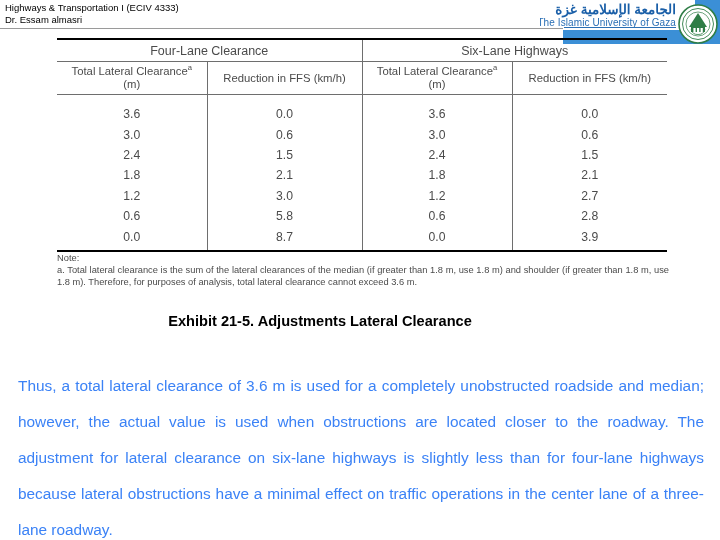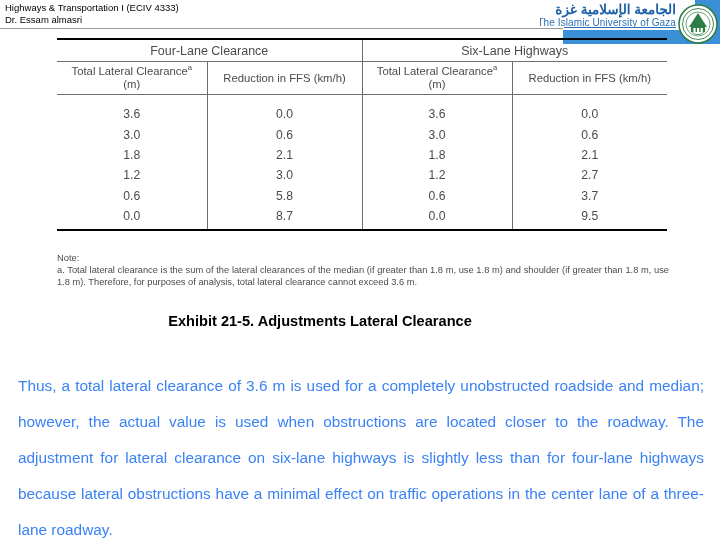--- a/index.html
+++ b/index.html
@@ -259,42 +259,48 @@
         <td class="rule-thin vdiv-mid">3.6</td>
         <td class="rule-thin vdiv-mid">0.0</td>
       </tr>
       <tr>
         <td>3.0</td>
         <td class="vdiv-mid">0.6</td>
         <td class="vdiv-mid">3.0</td>
         <td class="vdiv-mid">0.6</td>
       </tr>
       <tr>
+        <td>2.4</td>
+        <td class="vdiv-mid">1.5</td>
+        <td class="vdiv-mid">2.4</td>
+        <td class="vdiv-mid">1.5</td>
+      </tr>
+      <tr>
         <td>1.8</td>
         <td class="vdiv-mid">2.1</td>
         <td class="vdiv-mid">1.8</td>
         <td class="vdiv-mid">2.1</td>
       </tr>
       <tr>
         <td>1.2</td>
         <td class="vdiv-mid">3.0</td>
         <td class="vdiv-mid">1.2</td>
         <td class="vdiv-mid">2.7</td>
       </tr>
       <tr>
         <td>0.6</td>
         <td class="vdiv-mid">5.8</td>
         <td class="vdiv-mid">0.6</td>
-        <td class="vdiv-mid">3.7</td>
+        <td class="vdiv-mid">2.8</td>
       </tr>
       <tr>
         <td class="rule-bottom">0.0</td>
         <td class="rule-bottom vdiv-mid">8.7</td>
         <td class="rule-bottom vdiv-mid">0.0</td>
-        <td class="rule-bottom vdiv-mid">9.5</td>
+        <td class="rule-bottom vdiv-mid">3.9</td>
       </tr>
     </tbody>
   </table>
 </div>
 
 <div class="note-block">
   <span class="note-label">Note:</span>
   <span class="note-text">a.  Total lateral clearance is the sum of the lateral clearances of the median (if greater than 1.8 m, use 1.8 m) and shoulder (if greater than 1.8 m, use 1.8 m).  Therefore, for purposes of analysis, total lateral clearance cannot exceed 3.6 m.</span>
 </div>
 

